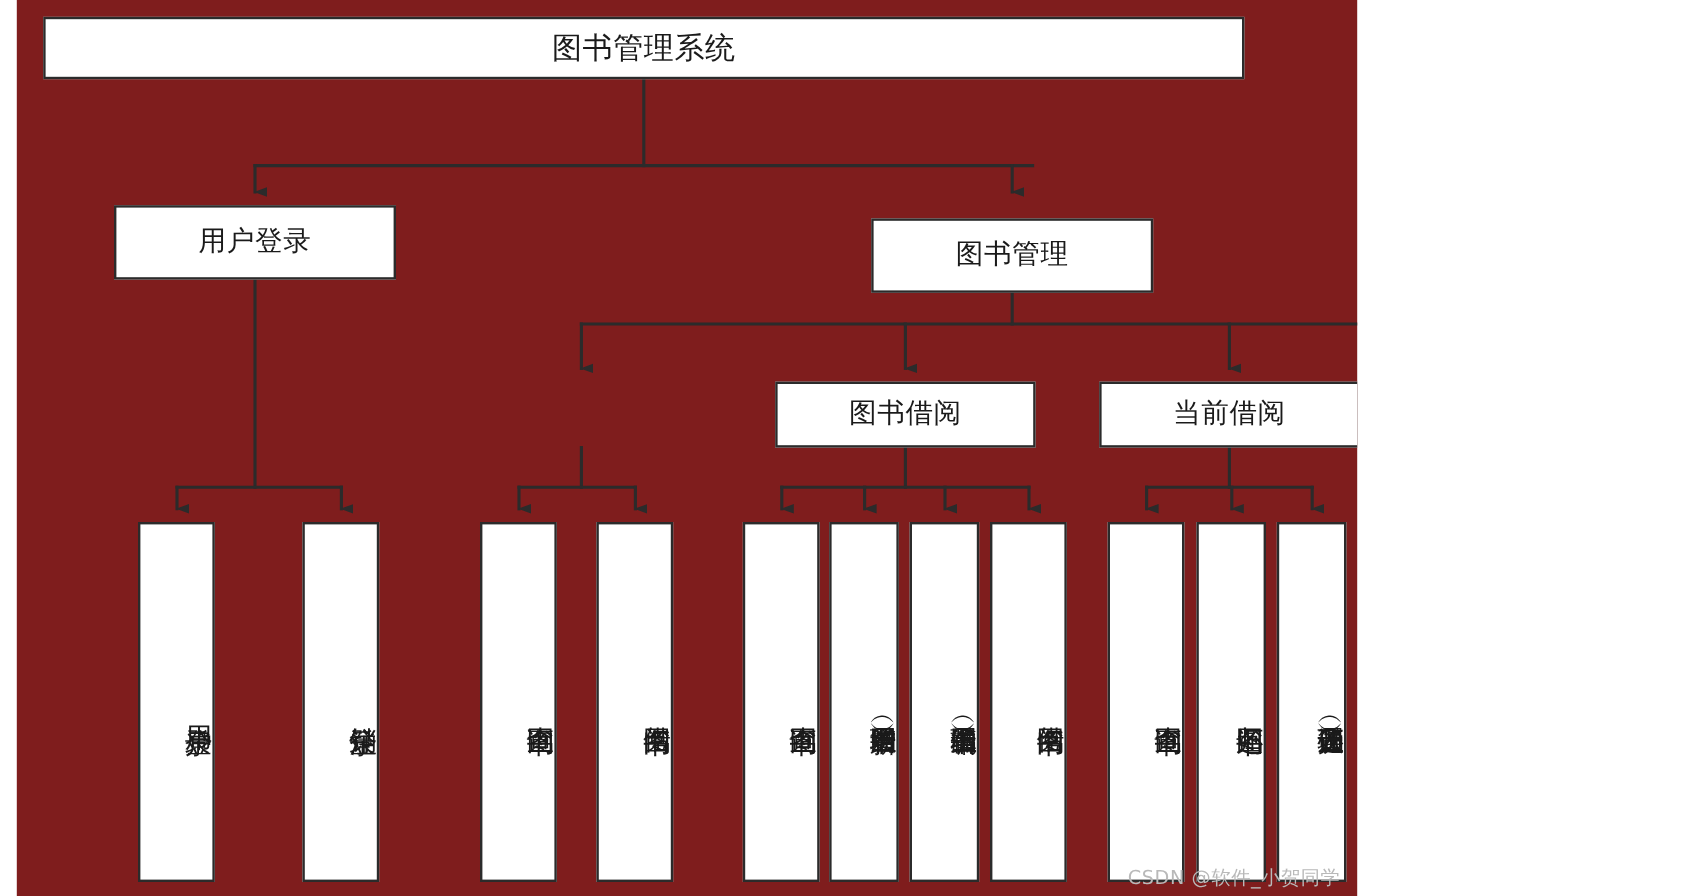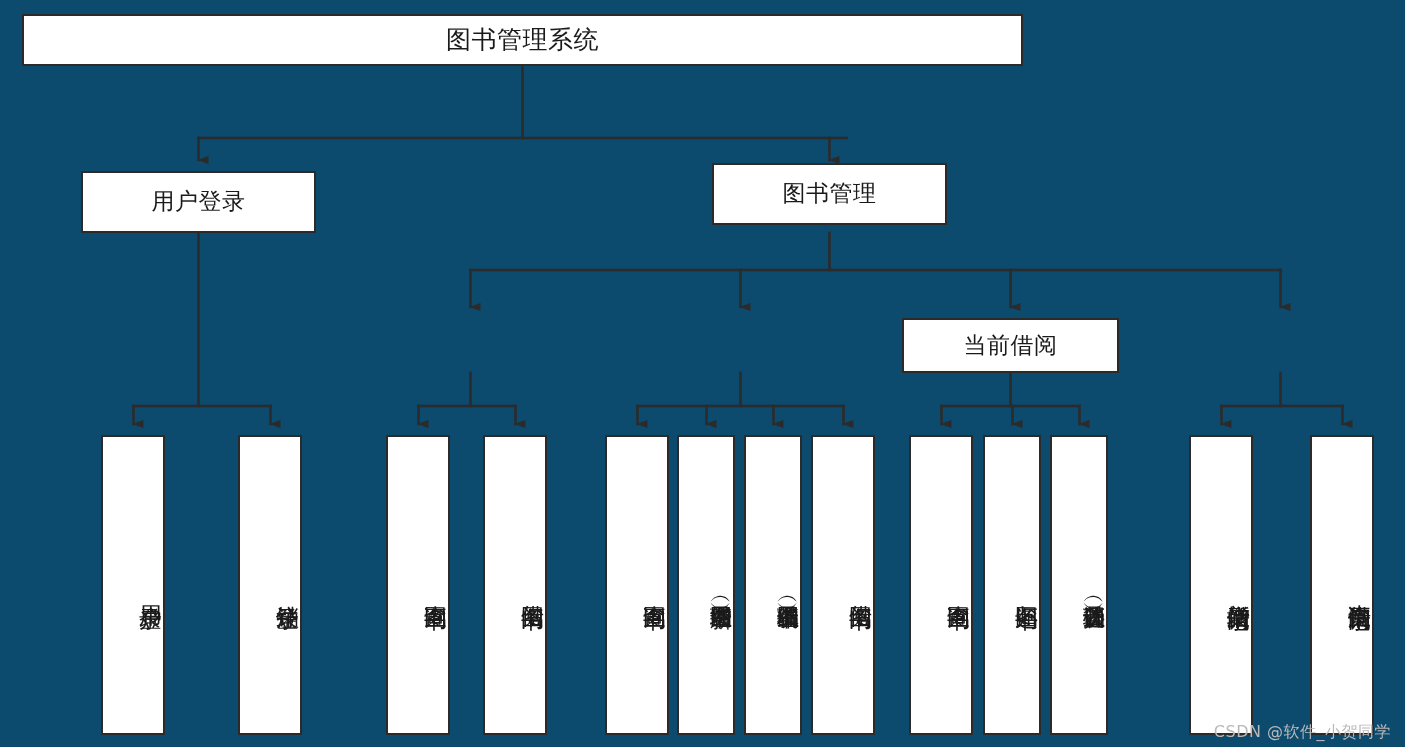--- a/index.html
+++ b/index.html
@@ -5,24 +5,25 @@
   html, body {
     margin: 0;
     padding: 0;
     background: #ffffff;
   }
   body {
     font-family: "DejaVu Sans", "Liberation Sans", sans-serif;
   }
   #canvas {
     position: relative;
-    width: 1405px;
+    width: 1117px;
     height: 747px;
-    background: #0c4a6e;
+    background: #7f1d1d;
     overflow: hidden;
+    margin-left: 14px;
   }
   #diagram-svg {
     position: absolute;
     left: 0;
     top: 0;
     width: 1405px;
     height: 747px;
   }
   .node-box {
     position: absolute;
@@ -127,25 +128,28 @@
   </svg>
 
   <div class="node-box node-h title-box" style="left:22px; top:14px; width:1001px; height:52px;">
     <span>图书管理系统</span>
   </div>
 
   <div class="node-box node-h" style="left:81px; top:171px; width:235px; height:62px;">
     <span>用户登录</span>
   </div>
 
-  <div class="node-box node-h" style="left:712px; top:163px; width:235px; height:62px;">
+  <div class="node-box node-h" style="left:712px; top:182px; width:235px; height:62px;">
     <span>图书管理</span>
   </div>
 
 
+  <div class="node-box node-h" style="left:632px; top:318px; width:217px; height:55px;">
+    <span>图书借阅</span>
+  </div>
 
   <div class="node-box node-h" style="left:902px; top:318px; width:217px; height:55px;">
     <span>当前借阅</span>
   </div>
 
 
   <div class="node-box node-v" style="left:101px; top:435px; width:64px; height:300px;">
     <span>用户登录</span>
   </div>
 

